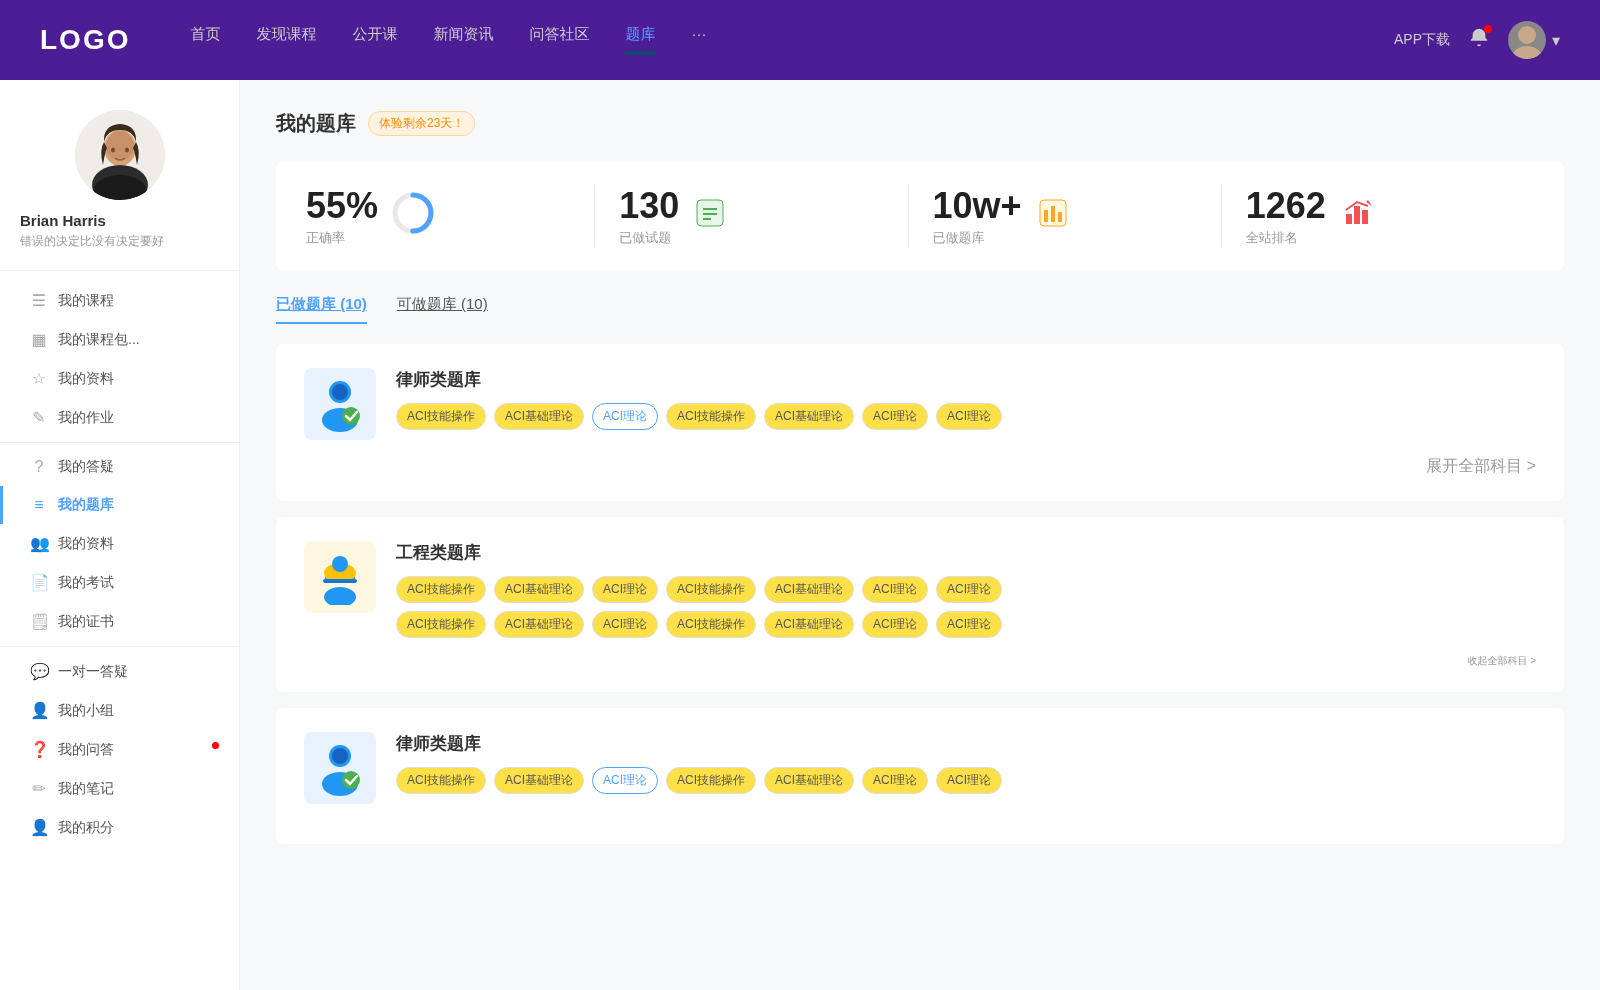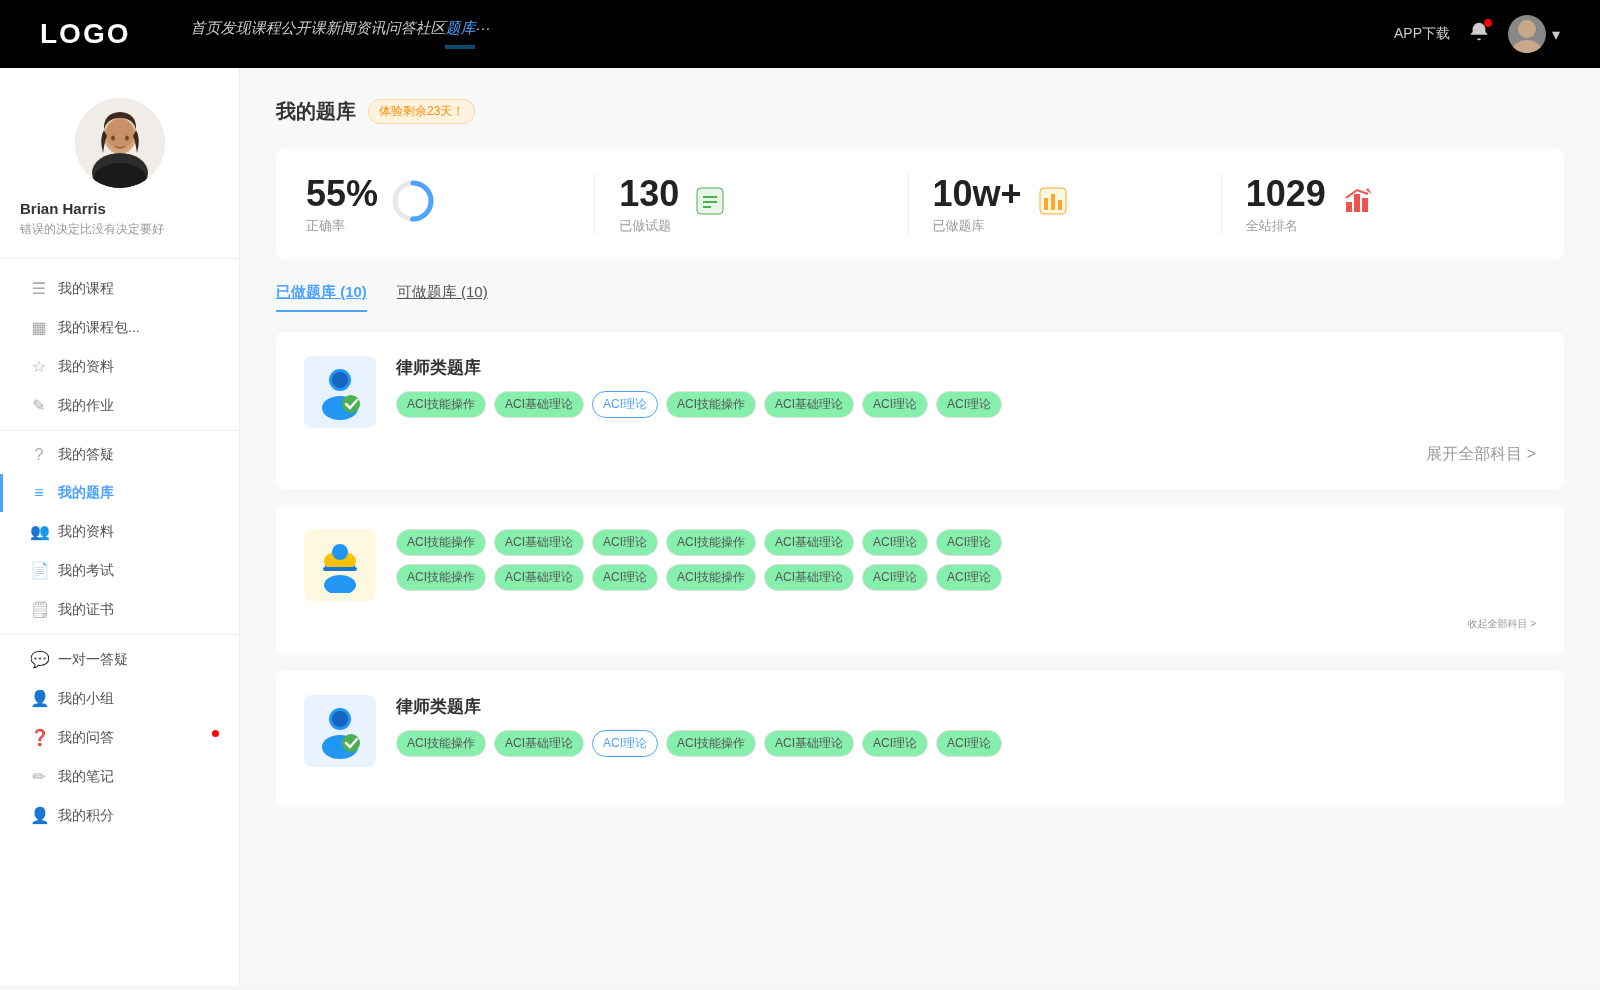--- a/index.html
+++ b/index.html
@@ -1,28 +1,28 @@
 <!DOCTYPE html>
 <html><head>
   <meta charset="utf-8">
   <style>
     * { box-sizing: border-box; margin: 0; padding: 0; }
     body { font-family: "PingFang SC", "Microsoft YaHei", sans-serif; background: #f5f5f5; color: #333; }
 
     
     .navbar {
-      background: #000000;
-      height: 68px;
+      background: #4c1d95;
+      height: 80px;
       display: flex;
       align-items: center;
       padding: 0 40px;
       color: #fff;
     }
     .navbar-logo { font-size: 28px; font-weight: bold; letter-spacing: 2px; margin-right: 60px; color: #fff; }
-    .navbar-links { display: flex; flex: 1; font-style: italic; }
+    .navbar-links { display: flex; gap: 36px; flex: 1; }
     .navbar-links a {
       color: #ccc;
       text-decoration: none;
       font-size: 15px;
       cursor: pointer;
     }
     .navbar-links a.active { color: #4da3ff; border-bottom: 4px solid #0c4a6e; padding-bottom: 7px; }
     .navbar-right { display: flex; align-items: center; gap: 18px; }
     .bell-icon { position: relative; cursor: pointer; }
     .bell-dot { width: 8px; height: 8px; background: red; border-radius: 50%; position: absolute; top: -2px; right: -2px; }
@@ -139,21 +139,21 @@
     }
     .qbank-title { font-size: 17px; font-weight: 600; margin-bottom: 12px; }
     .tags-row { display: flex; flex-wrap: wrap; gap: 8px; }
     .tag {
       font-size: 12px;
       padding: 4px 10px;
       border-radius: 14px;
       border: 1px solid #ddd;
       color: #555;
       cursor: pointer;
-      background: #86efac;
+      background: #fde047;
     }
     .tag.active-tag {
       border-color: #4da3ff;
       color: #4da3ff;
       background: #fff;
     }
     .expand-link { text-align: right; font-size: 16px; color: #999; cursor: pointer; margin-top: 8px; }
     .collapse-link { text-align: right; font-size: 10px; color: #999; cursor: pointer; margin-top: 8px; }
   </style>
 </head>
@@ -325,21 +325,21 @@
             <rect x="4" y="4" width="26" height="26" rx="4" fill="#fff8e1"></rect>
             <rect x="4" y="4" width="26" height="26" rx="4" fill="none" stroke="#ffa726" stroke-width="1"></rect>
             <rect x="8" y="14" width="4" height="12" fill="#ffa726"></rect>
             <rect x="15" y="10" width="4" height="16" fill="#ffa726"></rect>
             <rect x="22" y="16" width="4" height="10" fill="#ffa726"></rect>
           </svg>
         </div>
       </div>
       <div class="stat-item">
         <div>
-          <div class="stat-num">1029</div>
+          <div class="stat-num">1262</div>
           <div class="stat-label">全站排名</div>
         </div>
         <div class="stat-icon">
           <svg width="34" height="34" viewBox="0 0 34 34">
             <rect x="6" y="18" width="6" height="10" fill="#ef5350"></rect>
             <rect x="14" y="10" width="6" height="18" fill="#ef5350"></rect>
             <rect x="22" y="14" width="6" height="14" fill="#ef5350"></rect>
             <polyline points="6,14 17,6 28,10" stroke="#ef5350" stroke-width="2" fill="none"></polyline>
             <polygon points="26,6 32,10 28,4" fill="#ef5350"></polygon>
           </svg>
@@ -388,20 +388,21 @@
 
             <rect x="10" y="26" width="30" height="8" rx="2" fill="#2196f3"></rect>
             <ellipse cx="25" cy="24" rx="16" ry="10" fill="#ffc107"></ellipse>
             <rect x="8" y="30" width="34" height="4" rx="2" fill="#1976d2"></rect>
 
             <circle cx="25" cy="15" r="8" fill="#2196f3"></circle>
             <ellipse cx="25" cy="48" rx="16" ry="10" fill="#2196f3"></ellipse>
           </svg>
         </div>
         <div style="flex:1;">
+          <div class="qbank-title">工程类题库</div>
           <div class="tags-row">
             <span class="tag">ACI技能操作</span>
             <span class="tag">ACI基础理论</span>
             <span class="tag">ACI理论</span>
             <span class="tag">ACI技能操作</span>
             <span class="tag">ACI基础理论</span>
             <span class="tag">ACI理论</span>
             <span class="tag">ACI理论</span>
           </div>
           <div class="tags-row" style="margin-top:8px;">

